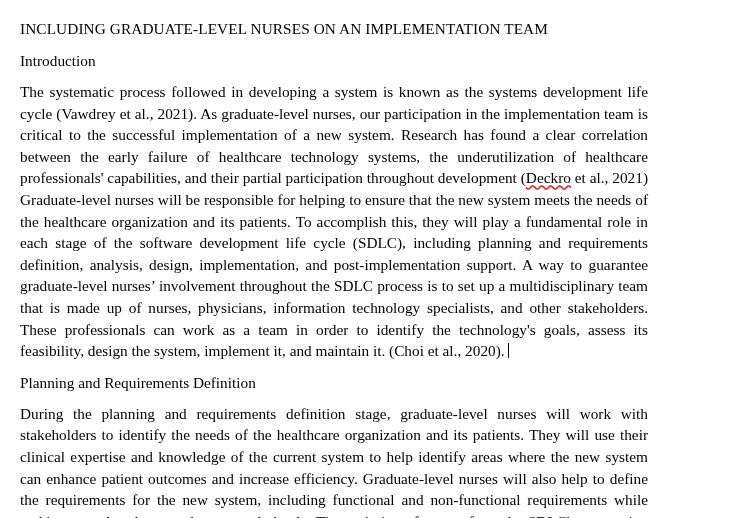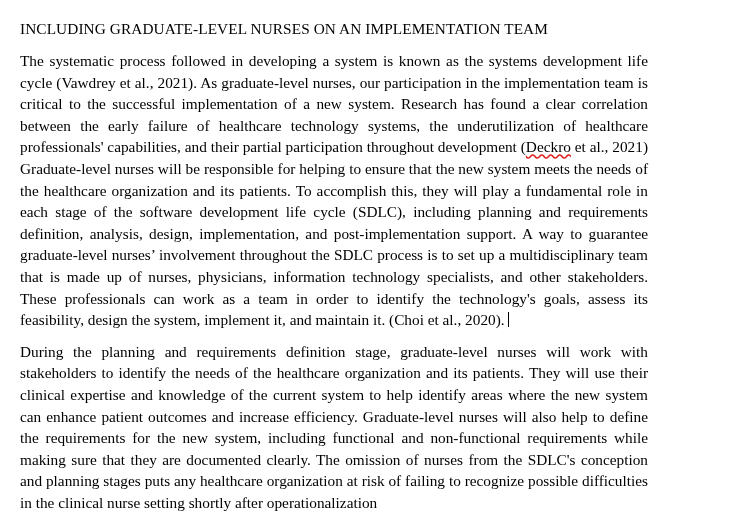--- a/index.html
+++ b/index.html
@@ -66,21 +66,23 @@
     margin-left: 3px;
   }
 </style>
 </head>
 <body>
 
 <div class="page">
 
   <h1 class="doc-title" id="title-el">INCLUDING GRADUATE-LEVEL NURSES ON AN IMPLEMENTATION TEAM</h1>
 
+  <h2 class="heading" id="heading-intro">Introduction</h2>
 
   <p class="para">
     <span>The systematic process followed in developing a system is known as the systems development life cycle (Vawdrey et al., 2021). As graduate-level nurses, our participation in the implementation team is critical to the successful implementation of a new system. Research has found a clear correlation between the early failure of healthcare technology systems, the underutilization of healthcare professionals' capabilities, and their partial participation throughout development (</span><span class="misspelled">Deckro</span><span> et al., 2021) Graduate-level nurses will be responsible for helping to ensure that the new system meets the needs of the healthcare organization and its patients. To accomplish this, they will play a fundamental role in each stage of the software development life cycle (SDLC), including planning and requirements definition, analysis, design, implementation, and post-implementation support. A way to guarantee graduate-level nurses’ involvement throughout the SDLC process is to set up a multidisciplinary team that is made up of nurses, physicians, information technology specialists, and other stakeholders. These professionals can work as a team in order to identify the technology's goals, assess its feasibility, design the system, implement it, and maintain it. (Choi et al., 2020).</span><span class="caret"></span>
   </p>
 
+  <h2 class="heading">Planning and Requirements Definition</h2>
 
   <p class="para last">During the planning and requirements definition stage, graduate-level nurses will work with stakeholders to identify the needs of the healthcare organization and its patients. They will use their clinical expertise and knowledge of the current system to help identify areas where the new system can enhance patient outcomes and increase efficiency. Graduate-level nurses will also help to define the requirements for the new system, including functional and non-functional requirements while making sure that they are documented clearly. The omission of nurses from the SDLC's conception and planning stages puts any healthcare organization at risk of failing to recognize possible difficulties in the clinical nurse setting shortly after operationalization</p>
 
 </div>
 
 </body></html>

